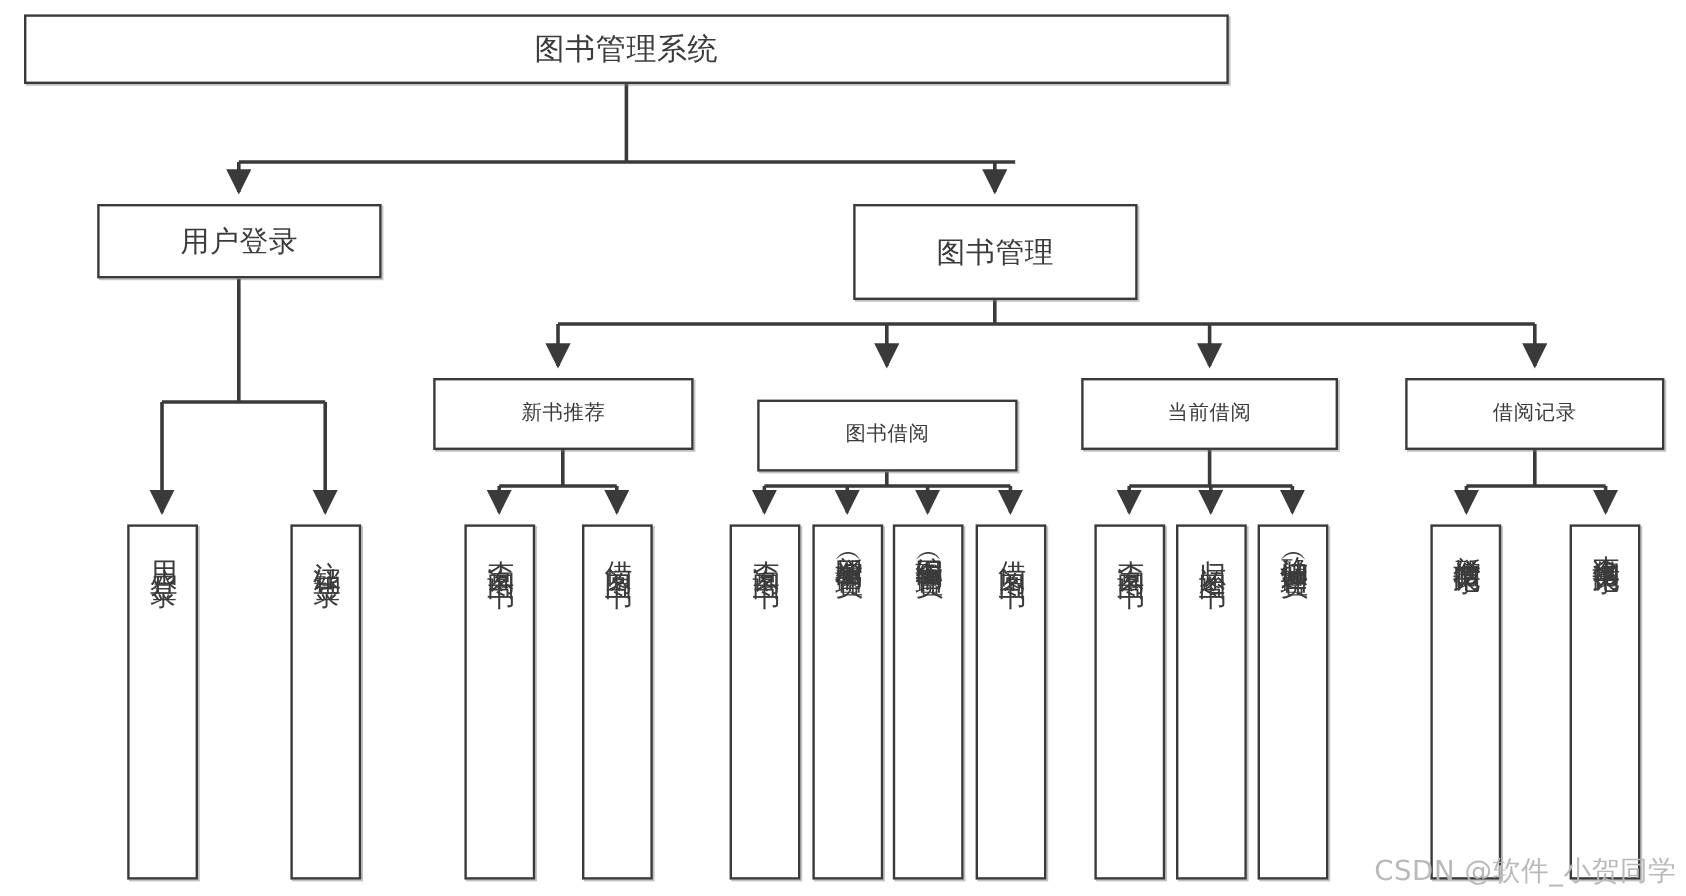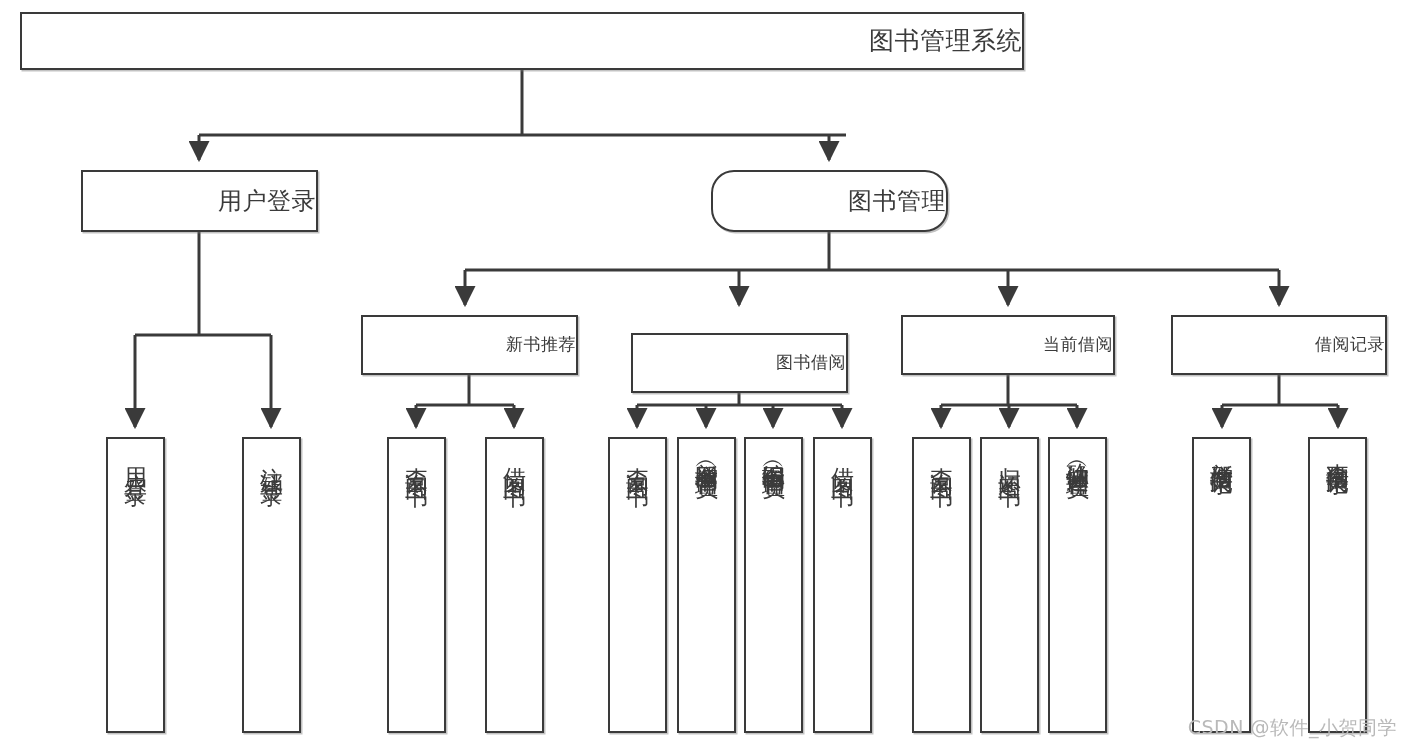--- a/index.html
+++ b/index.html
@@ -23,21 +23,21 @@
     height: 747px;
   }
   .node {
     position: absolute;
     box-sizing: border-box;
     border: 2.5px solid #3a3a3a;
     background: #ffffff;
     color: #3b3b3b;
     display: flex;
     align-items: center;
-    justify-content: flex-end;
+    justify-content: center;
     box-shadow: 1.5px 1.5px 0 rgba(120,120,120,0.45);
   }
   .node .label {
     line-height: 1.12;
     letter-spacing: 0.5px;
     white-space: nowrap;
   }
   .node.root .label { font-size: 25px; }
   .node.lvl2 .label { font-size: 24px; }
   .node.lvl3 .label { font-size: 17px; }
@@ -55,21 +55,21 @@
     line-height: 1;
     white-space: nowrap;
   }
   .node.leaf.tall-text { padding-top: 6px; }
   .node.leaf.tall-text .label { letter-spacing: 2px; }
 
   #watermark {
     position: absolute;
     right: 8px;
     bottom: 6px;
-    font-size: 19px;
+    font-size: 23px;
     color: #b9b9b9;
     letter-spacing: 0.5px;
     white-space: nowrap;
     pointer-events: none;
   }
 </style>
 </head>
 <body>
 
 <div id="canvas">
@@ -124,21 +124,21 @@
     </g>
   </svg>
 
   <div class="node root" style="left:20px; top:12px; width:1004px; height:58px;">
     <span class="label">图书管理系统</span>
   </div>
 
   <div class="node lvl2" style="left:81px; top:170px; width:237px; height:62px;">
     <span class="label">用户登录</span>
   </div>
-  <div class="node lvl2" style="left:711px; top:170px; width:237px; height:62px;border-radius:23px;">
+  <div class="node lvl2" style="left:711px; top:170px; width:237px; height:80px;">
     <span class="label">图书管理</span>
   </div>
 
   <div class="node lvl3" style="left:361px; top:315px; width:217px; height:60px;">
     <span class="label">新书推荐</span>
   </div>
   <div class="node lvl3" style="left:631px; top:333px; width:217px; height:60px;">
     <span class="label">图书借阅</span>
   </div>
   <div class="node lvl3" style="left:1171px; top:315px; width:216px; height:60px;">

